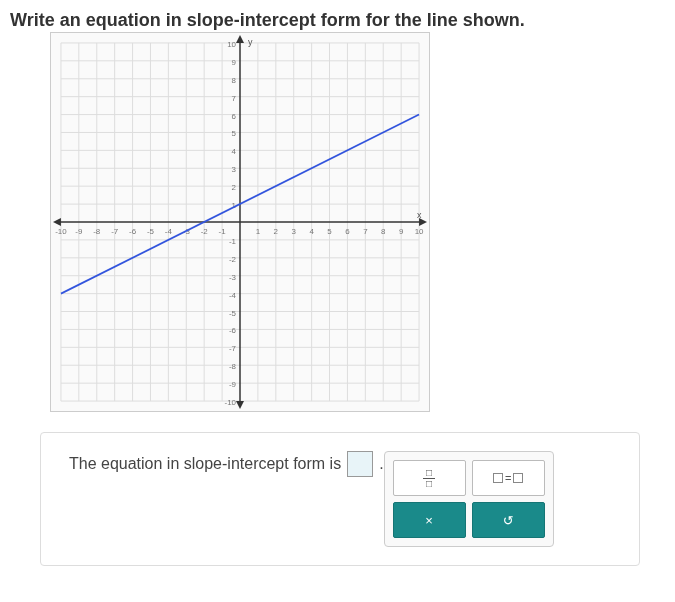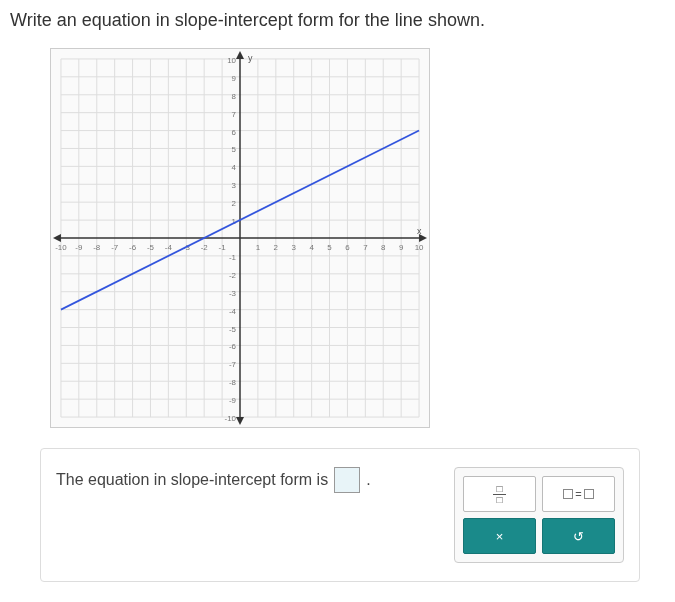--- a/index.html
+++ b/index.html
@@ -7,44 +7,44 @@
       font-family: Arial, sans-serif;
       background: #fff;
       width: 675px;
       height: 602px;
       padding: 10px;
       color: #333;
     }
     .question-text {
       font-size: 18px;
       color: #333;
-      margin-bottom: 17px;
+      margin-bottom: 1px;
+      font-weight: bold;
     }
     .graph-container {
       width: 380px;
       height: 380px;
       border: 1px solid #ccc;
       margin-left: 40px;
       position: relative;
       background: #fafafa;
     }
     .graph-svg {
       width: 100%;
       height: 100%;
     }
     .answer-area {
       margin-top: 20px;
       margin-left: 30px;
       width: 600px;
       border: 1px solid #ddd;
       border-radius: 4px;
-      padding: 18px 15px;
+      padding: 18px 28px;
       display: flex;
       align-items: flex-start;
-      justify-content: space-between;
       background: #fff;
     }
     .answer-text-row {
       display: flex;
       align-items: center;
       gap: 6px;
       font-size: 16px;
       color: #444;
     }
     .answer-blank {

